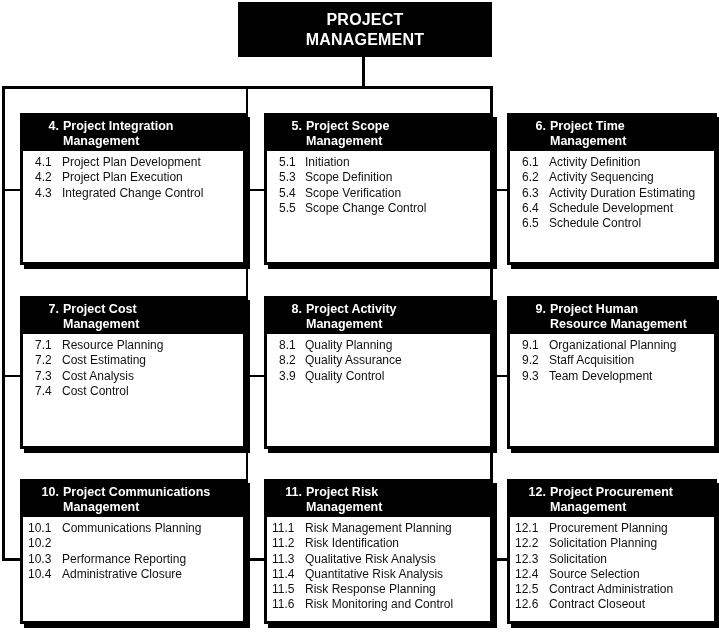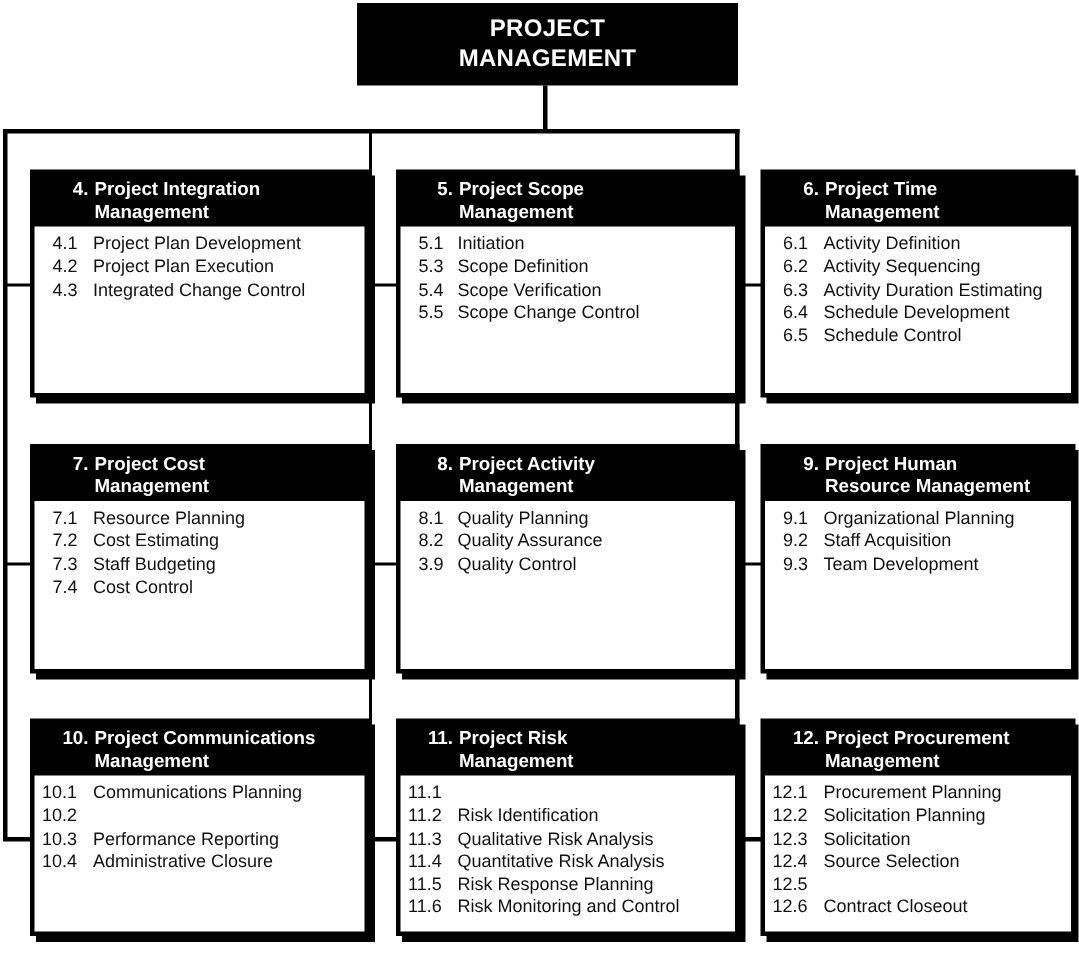--- a/index.html
+++ b/index.html
@@ -150,21 +150,21 @@
     <div class="item">
         <span class="inum" style="left:12px">7.1</span>
         <span class="itext" style="left:39px">Resource Planning</span>
       </div>
     <div class="item">
         <span class="inum" style="left:12px">7.2</span>
         <span class="itext" style="left:39px">Cost Estimating</span>
       </div>
     <div class="item">
         <span class="inum" style="left:12px">7.3</span>
-        <span class="itext" style="left:39px">Staff Budgeting</span>
+        <span class="itext" style="left:39px">Cost Analysis</span>
       </div>
     <div class="item">
         <span class="inum" style="left:12px">7.4</span>
         <span class="itext" style="left:39px">Cost Control</span>
       </div>
   </div>
 </div>
 
 <div class="node" style="left:264px; top:296px; width:229px; height:153px;">
   <div class="shadow"></div>
@@ -249,20 +249,21 @@
     <div class="frame"></div>
   <div class="head">
     <span class="num" style="left:8px; width:30px;">11.</span>
     <span class="title" style="left:42px;">
       <span>Project Risk</span><br><span>Management</span>
     </span>
   </div>
   <div class="body">
     <div class="item">
         <span class="inum" style="left:5px">11.1</span>
+        <span class="itext" style="left:38px">Risk Management Planning</span>
       </div>
     <div class="item">
         <span class="inum" style="left:5px">11.2</span>
         <span class="itext" style="left:38px">Risk Identification</span>
       </div>
     <div class="item">
         <span class="inum" style="left:5px">11.3</span>
         <span class="itext" style="left:38px">Qualitative Risk Analysis</span>
       </div>
     <div class="item">
@@ -301,19 +302,20 @@
     <div class="item">
         <span class="inum" style="left:5px">12.3</span>
         <span class="itext" style="left:39px">Solicitation</span>
       </div>
     <div class="item">
         <span class="inum" style="left:5px">12.4</span>
         <span class="itext" style="left:39px">Source Selection</span>
       </div>
     <div class="item">
         <span class="inum" style="left:5px">12.5</span>
+        <span class="itext" style="left:39px">Contract Administration</span>
       </div>
     <div class="item">
         <span class="inum" style="left:5px">12.6</span>
         <span class="itext" style="left:39px">Contract Closeout</span>
       </div>
   </div>
 </div>
 
 </body></html>

